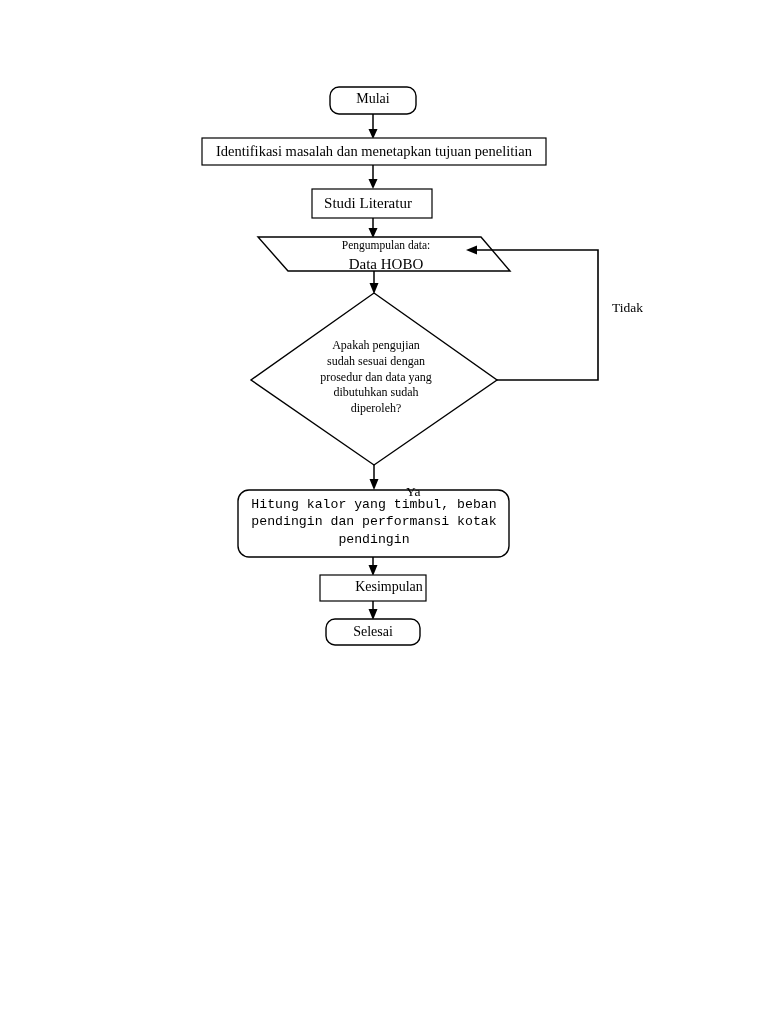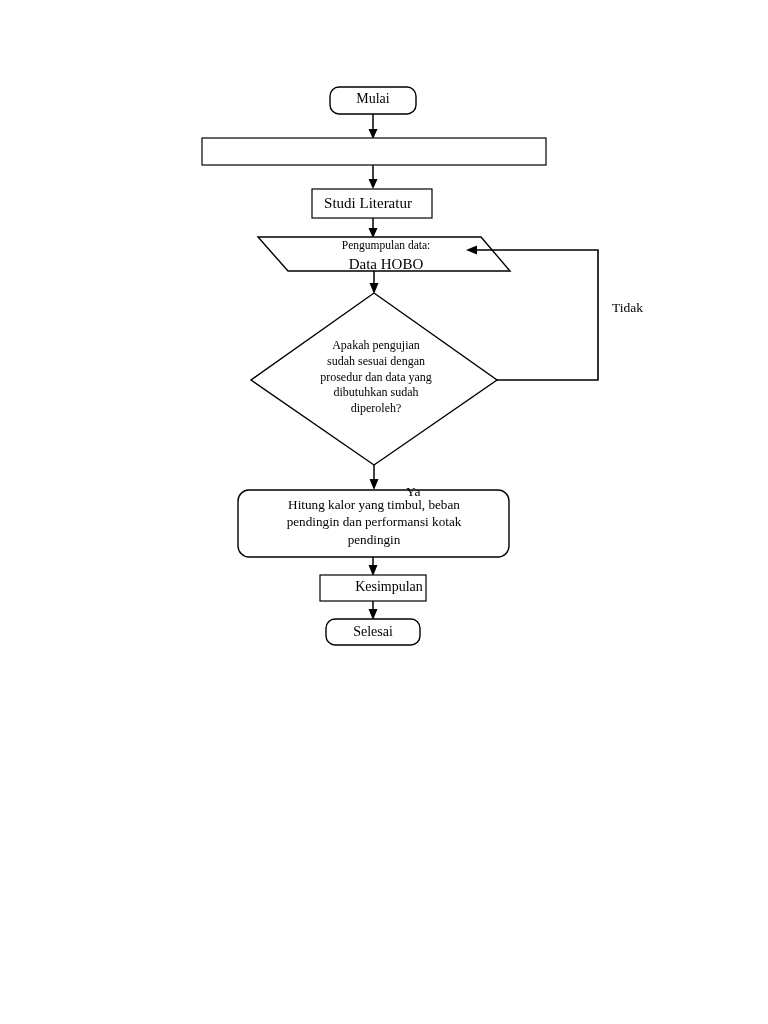--- a/index.html
+++ b/index.html
@@ -85,20 +85,21 @@
   }
   .lbl-diamond {
     left: 283px; top: 338px; width: 186px;
     font-size: 12px;
     line-height: 1.32;
   }
   .lbl-hitung {
     left: 248px; top: 496px; width: 252px;
     font-size: 13.2px;
     line-height: 1.32;
+    font-family: Liberation Mono, monospace;
   }
   .lbl-kesimpulan {
     left: 320px; top: 579px; width: 106px;
     font-size: 14px;
     padding-left: 16px;
   }
   .lbl-selesai {
     left: 326px; top: 624px; width: 94px;
     font-size: 14px;
   }
@@ -156,20 +157,21 @@
 
     <line class="connector" x1="373" y1="601" x2="373" y2="612"></line>
     <polygon class="arrow-head" points="373,620 368.5,609 377.5,609"></polygon>
 
     <rect class="shape-outline" x="326" y="619" width="94" height="26" rx="9" ry="9"></rect>
 
   </svg>
 
   <div class="node-label lbl-mulai">Mulai</div>
 
+  <div class="node-label lbl-identifikasi">Identifikasi  masalah dan menetapkan tujuan penelitian</div>
 
   <div class="node-label lbl-studi">Studi Literatur</div>
 
   <div class="node-label lbl-pengumpulan-1">Pengumpulan data:</div>
 
   <div class="node-label lbl-pengumpulan-2">Data HOBO</div>
 
   <div class="node-label lbl-diamond">Apakah pengujian
 sudah sesuai dengan
 prosedur dan data yang

